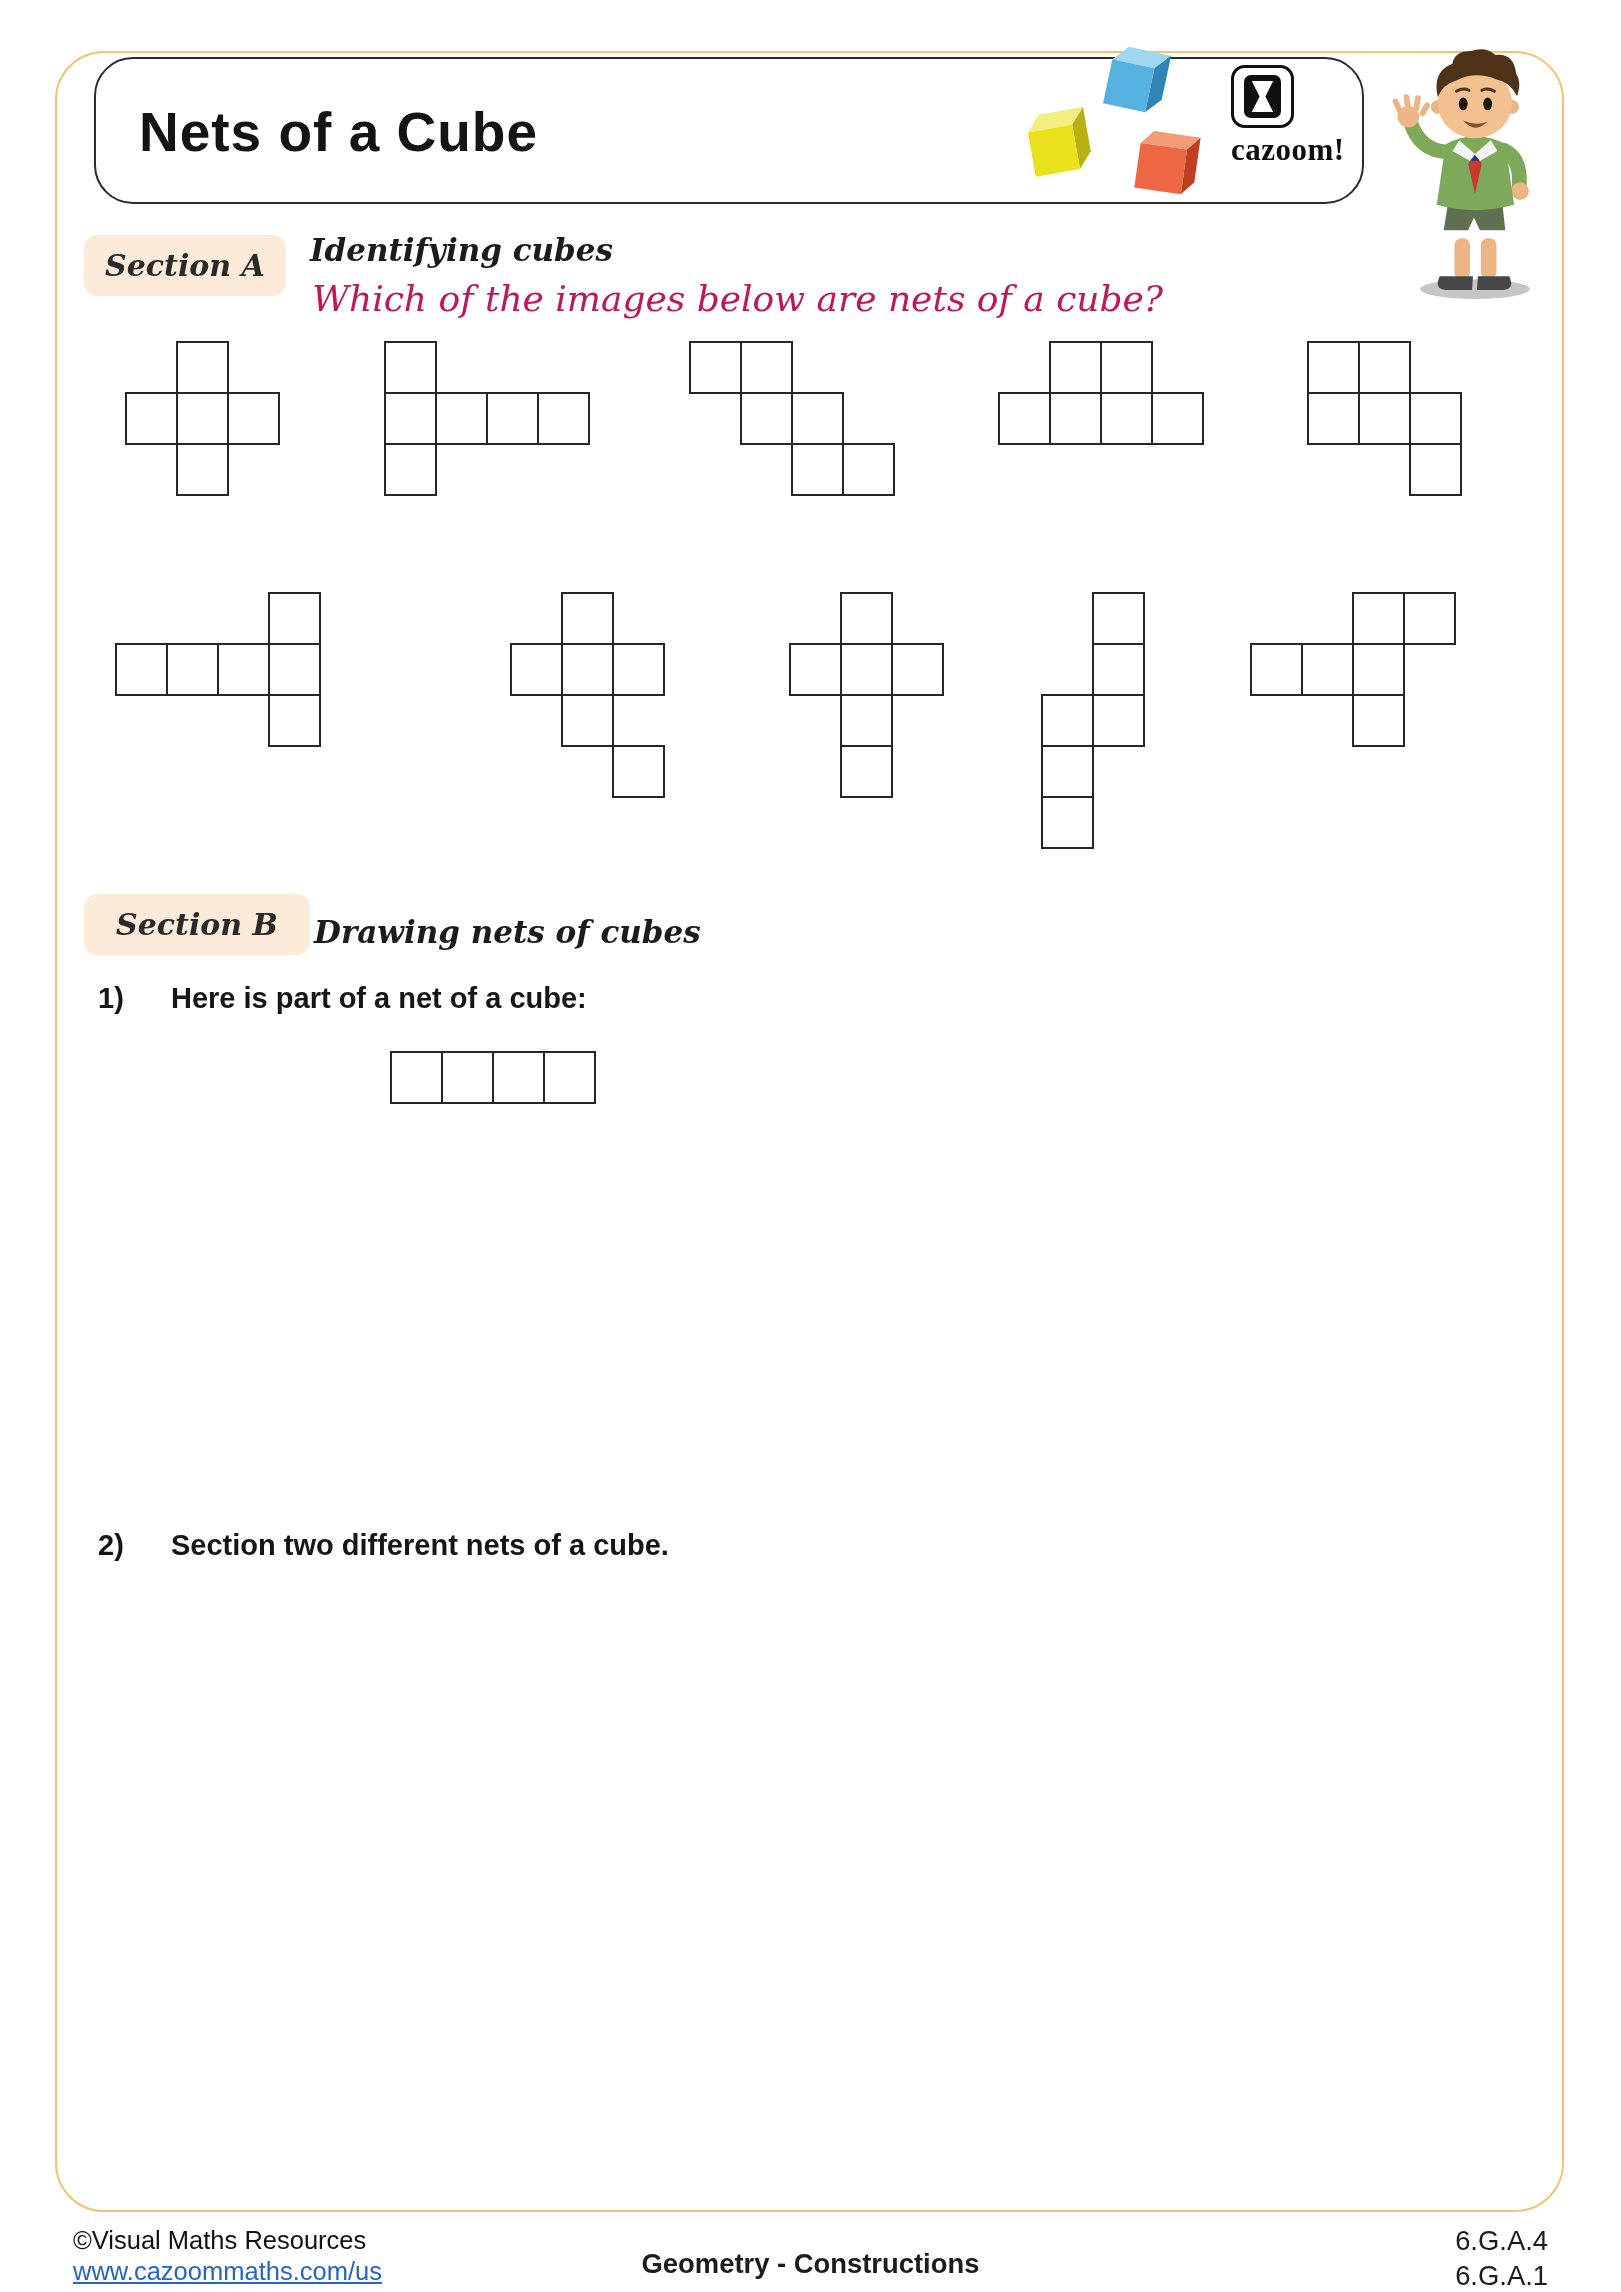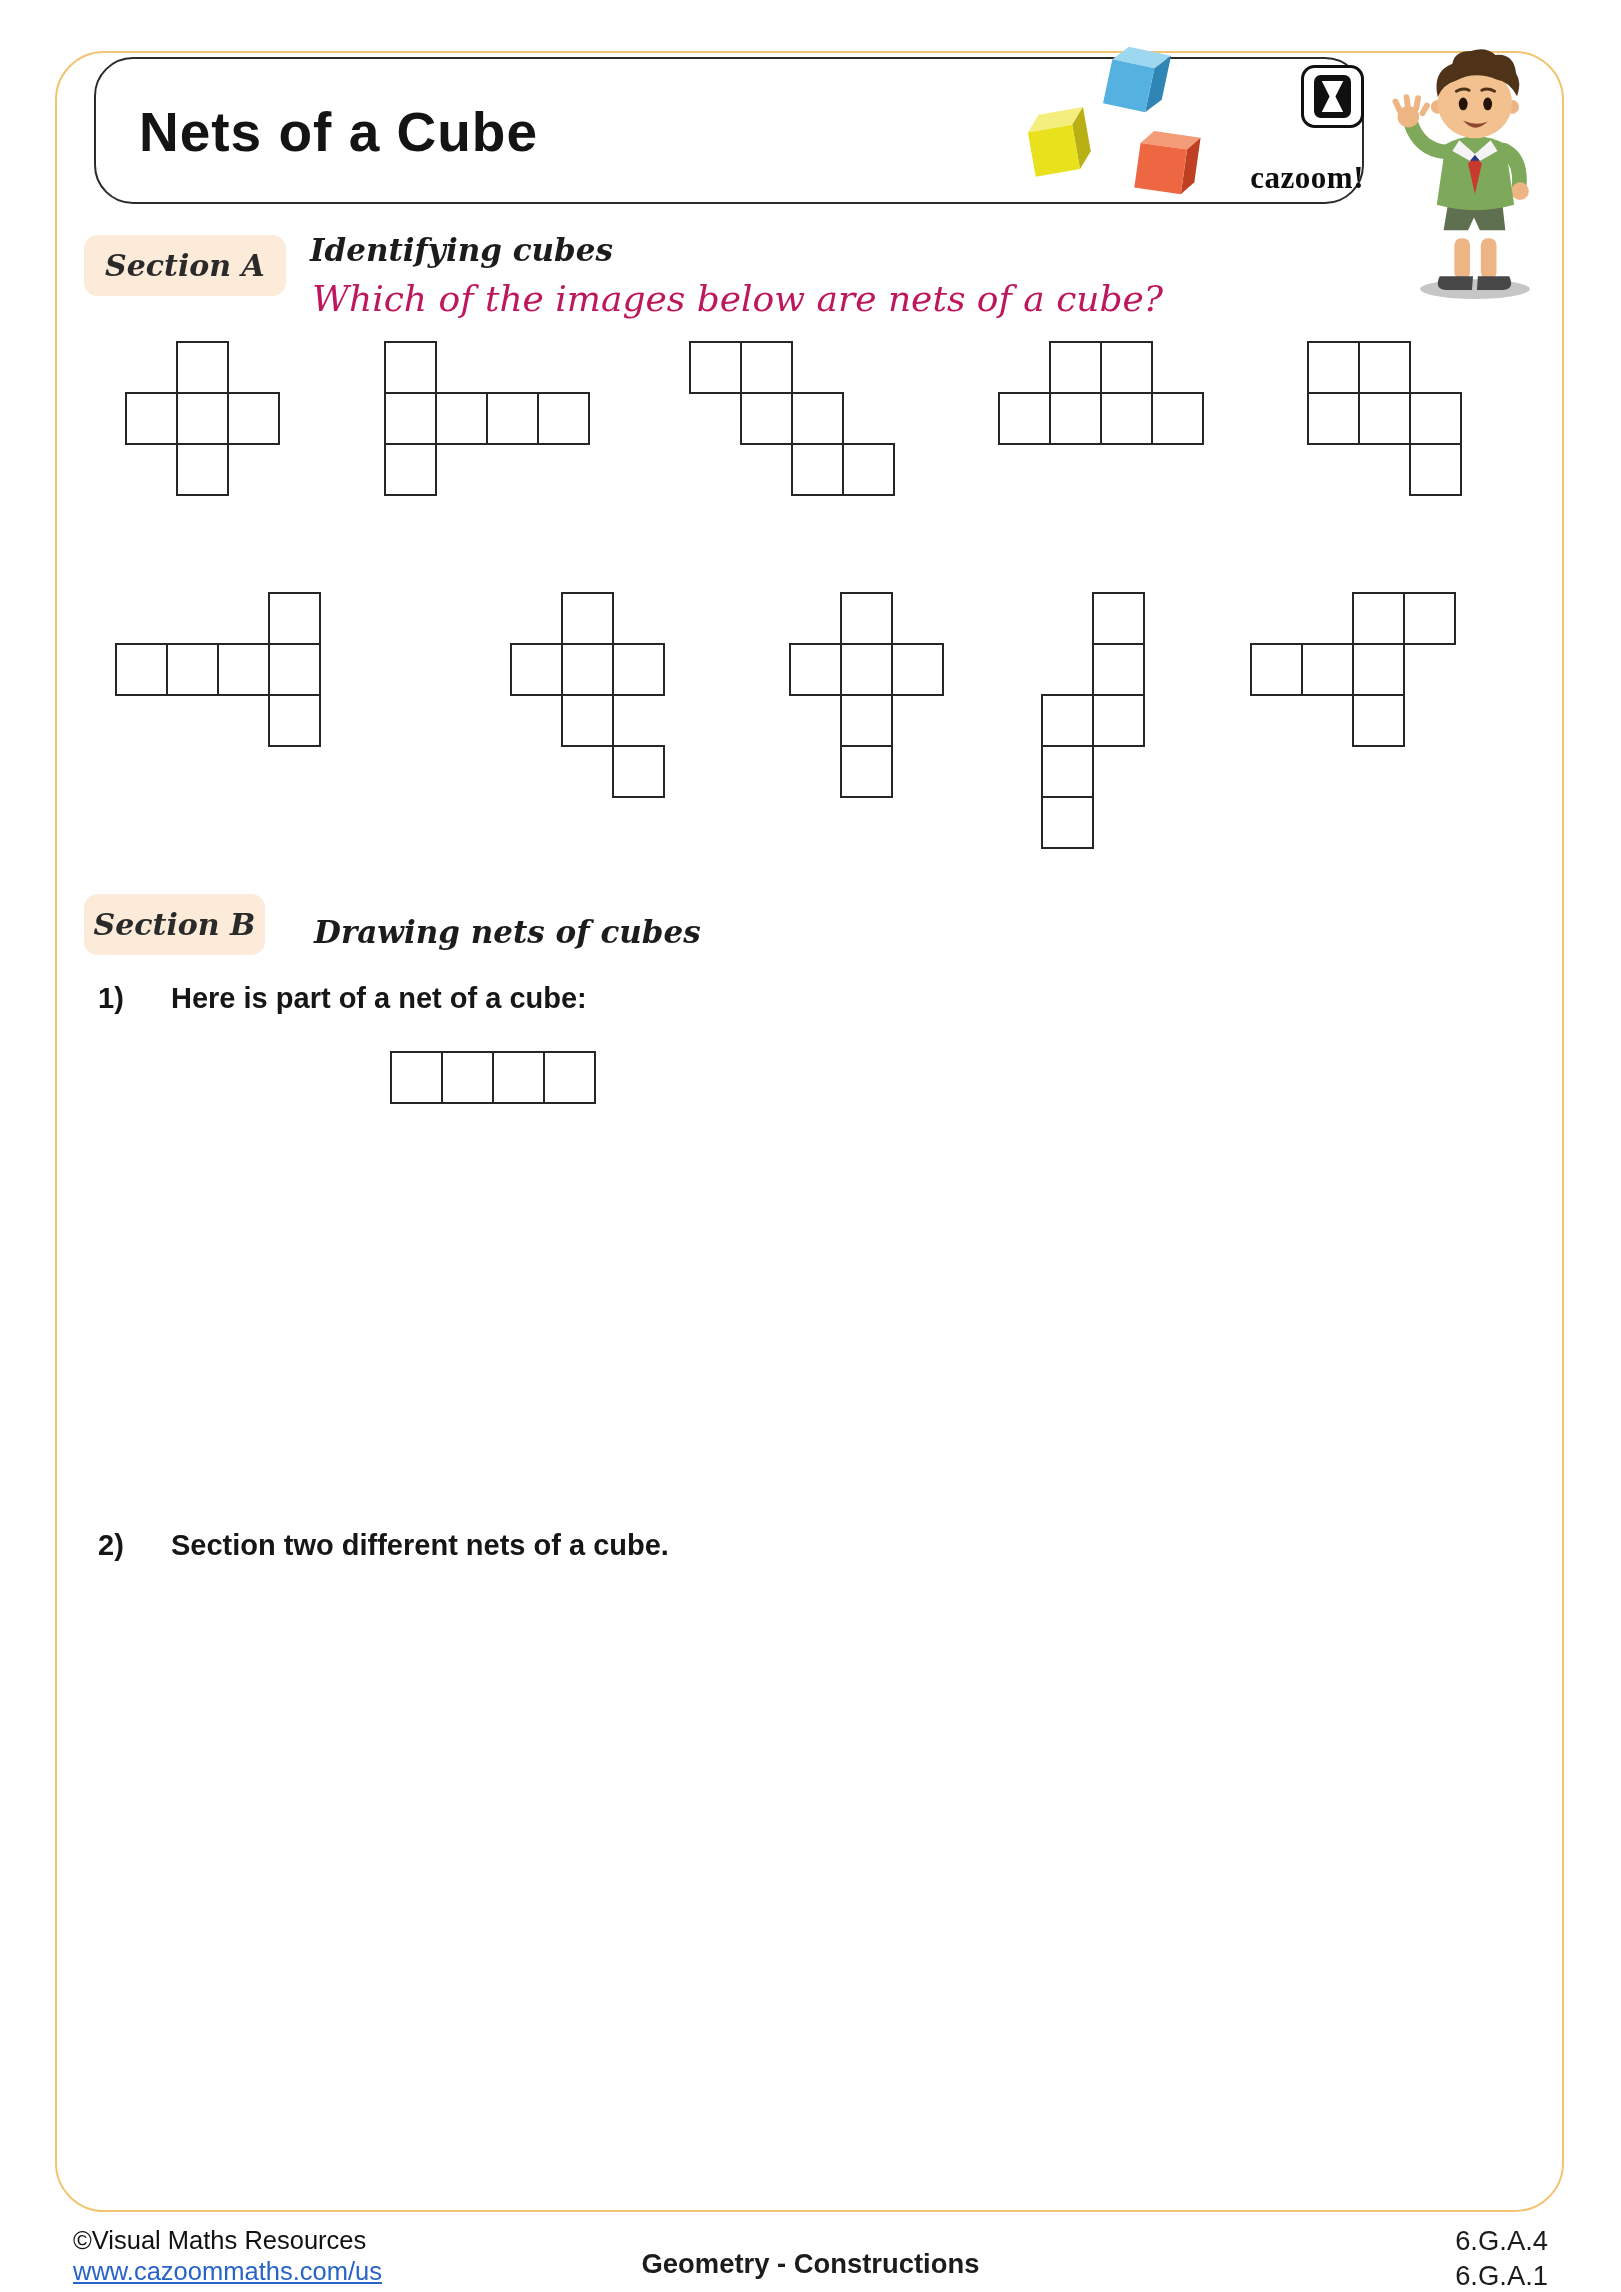--- a/index.html
+++ b/index.html
@@ -12,31 +12,31 @@
     border:2.9px solid var(--page-border,#f2c46f); border-radius:49px; }
 
   #titleBox { left:94px; top:57px; width:1270px; height:147px; background:#fff;
     border:2.5px solid #2b2b2b; border-radius:39px; }
   #pageTitle { position:absolute; left:43px; top:41px; font-size:55px; font-weight:bold;
     color:#141414; letter-spacing:1px; }
 
   #cubesArt { left:1002px; top:35px; }
   #boyArt { left:1377px; top:44px; }
 
-  #logo { left:1231px; top:65px; width:133px; display:flex; flex-direction:column; align-items:flex-end;gap:28px; }
+  #logo { left:1231px; top:65px; width:133px; display:flex; flex-direction:column; align-items:flex-start; }
   #logoBadge { width:63px; height:63px; border:3.9px solid #101010; border-radius:13.7px; background:#fff;
     display:flex; align-items:center; justify-content:center; }
   #logoText { margin-top:3.9px; font-family:"Liberation Serif", serif; font-weight:bold;
     font-size:31px; color:#0e0e0e; letter-spacing:0.5px; }
 
   .pill { background:var(--pill-bg,#fcebd9); border-radius:13.7px; display:flex; align-items:center;
     justify-content:center; font-family:"DejaVu Serif", serif; font-weight:bold; font-style:italic;
     font-size:30px; color:#2a2a2a; }
   #pillA { left:84px; top:235px; width:202px; height:61px; }
-  #pillB { left:84px; top:894px; width:181px; height:61px; }
+  #pillB { left:84px; top:894px; width:226px; height:61px; }
 
   .sec-head { font-family:"DejaVu Serif", serif; font-weight:bold; font-style:italic;
     font-size:31px; color:#1c1c1c; }
   #headA { left:310px; top:232px; }
   #headB { left:314px; top:904px;margin-top:10px; }
   #subA { left:312px; top:278px; font-family:"DejaVu Serif", serif; font-style:italic;
     font-size:36px; color:#be185d; }
 
   .qnum, .qtext { font-size:29px; font-weight:bold; color:#161616; }
   #q1num { left:98px; top:982px; }

